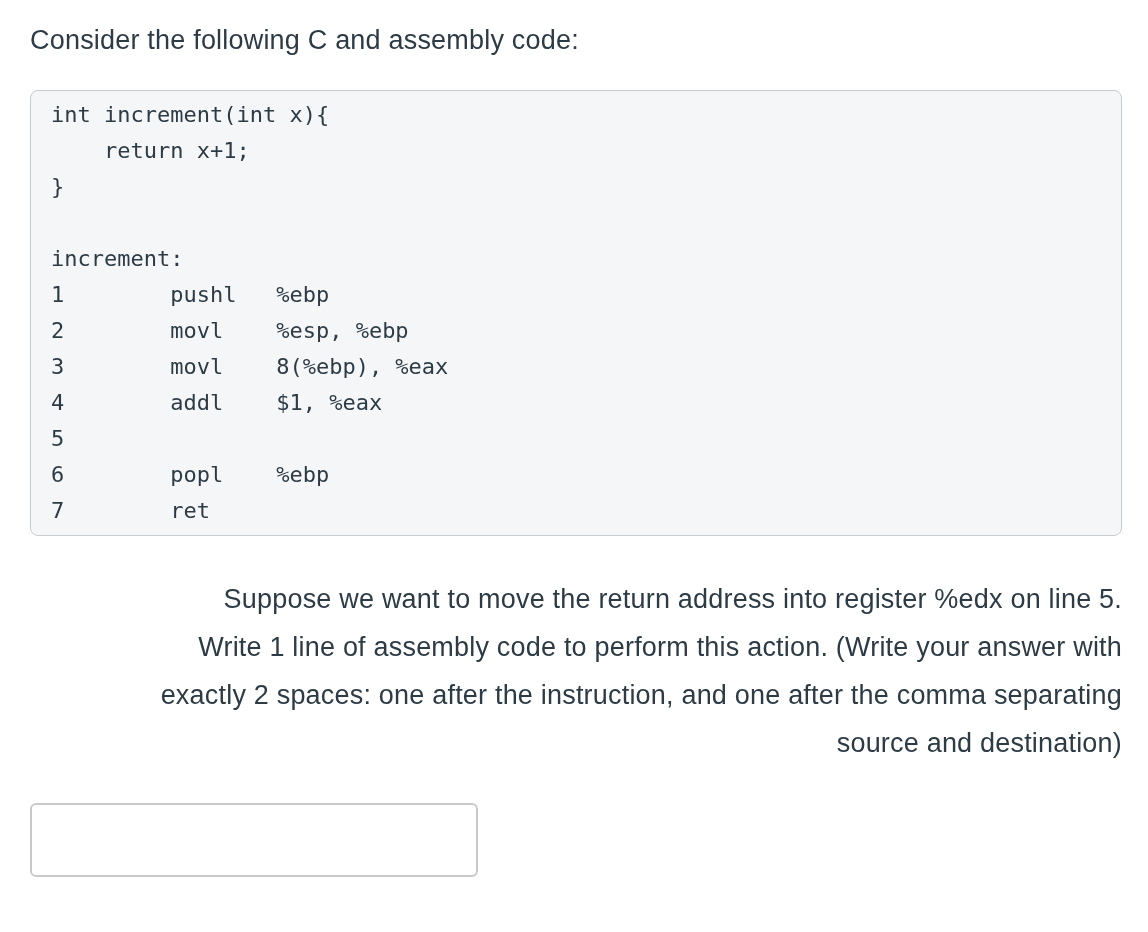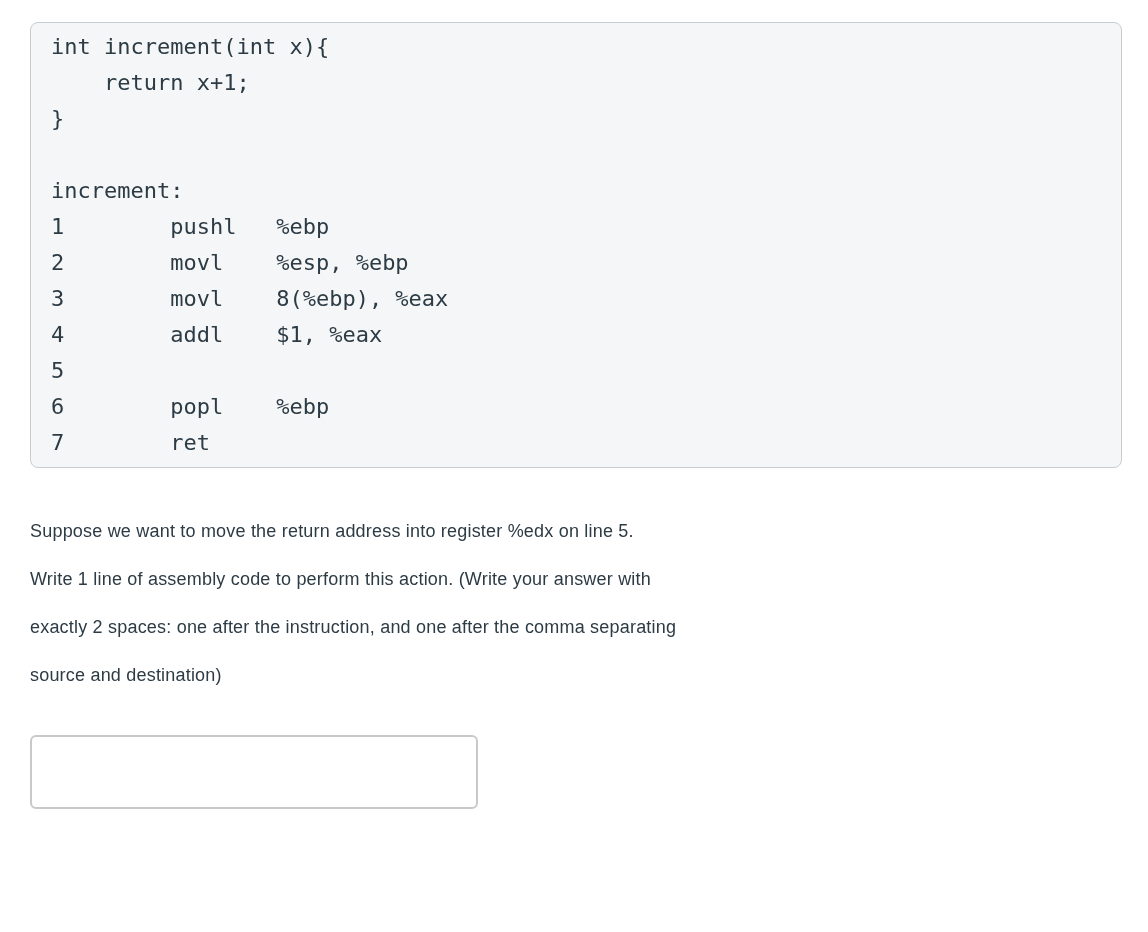--- a/index.html
+++ b/index.html
@@ -28,47 +28,49 @@
     padding: 6px 20px;
     margin: 0 0 39px 0;
     font-family: "DejaVu Sans Mono", "Liberation Mono", monospace;
     font-size: 22px;
     line-height: 36px;
     color: #2d3b45;
     white-space: pre;
     overflow: hidden;
   }
   .instructions {
-    font-size: 18px;
+    font-size: 27px;
     line-height: 48px;
     color: #2d3b45;
     white-space: pre-wrap;
     margin: 0 0 36px 0;
     letter-spacing: 0.2px;
     width: 1092px;
+    text-align: right;
   }
   input.answer-input {
     display: block;
     width: 448px;
     height: 74px;
     background: #ffffff;
     border: 2px solid #c9c9c9;
     border-radius: 6px;
     outline: none;
     padding: 0 14px;
     font-family: "Liberation Sans", "DejaVu Sans", sans-serif;
     font-size: 22px;
     color: #2d3b45;
   }
 </style>
 </head>
 <body>
 
 <div class="content">
 
+  <div class="prompt">Consider the following C and assembly code:</div>
 
   <pre class="code-block">int increment(int x){
     return x+1;
 }
 
 increment:
 1        pushl   %ebp
 2        movl    %esp, %ebp
 3        movl    8(%ebp), %eax
 4        addl    $1, %eax

